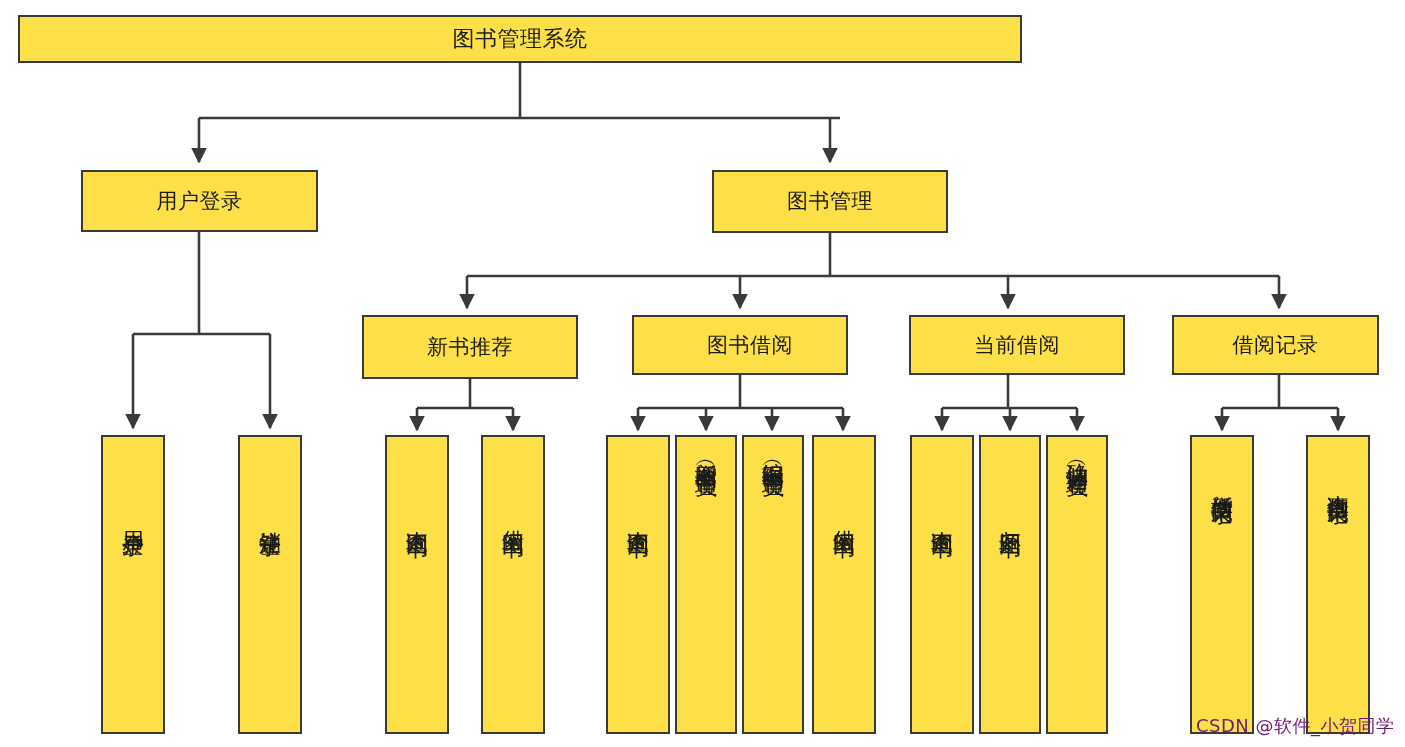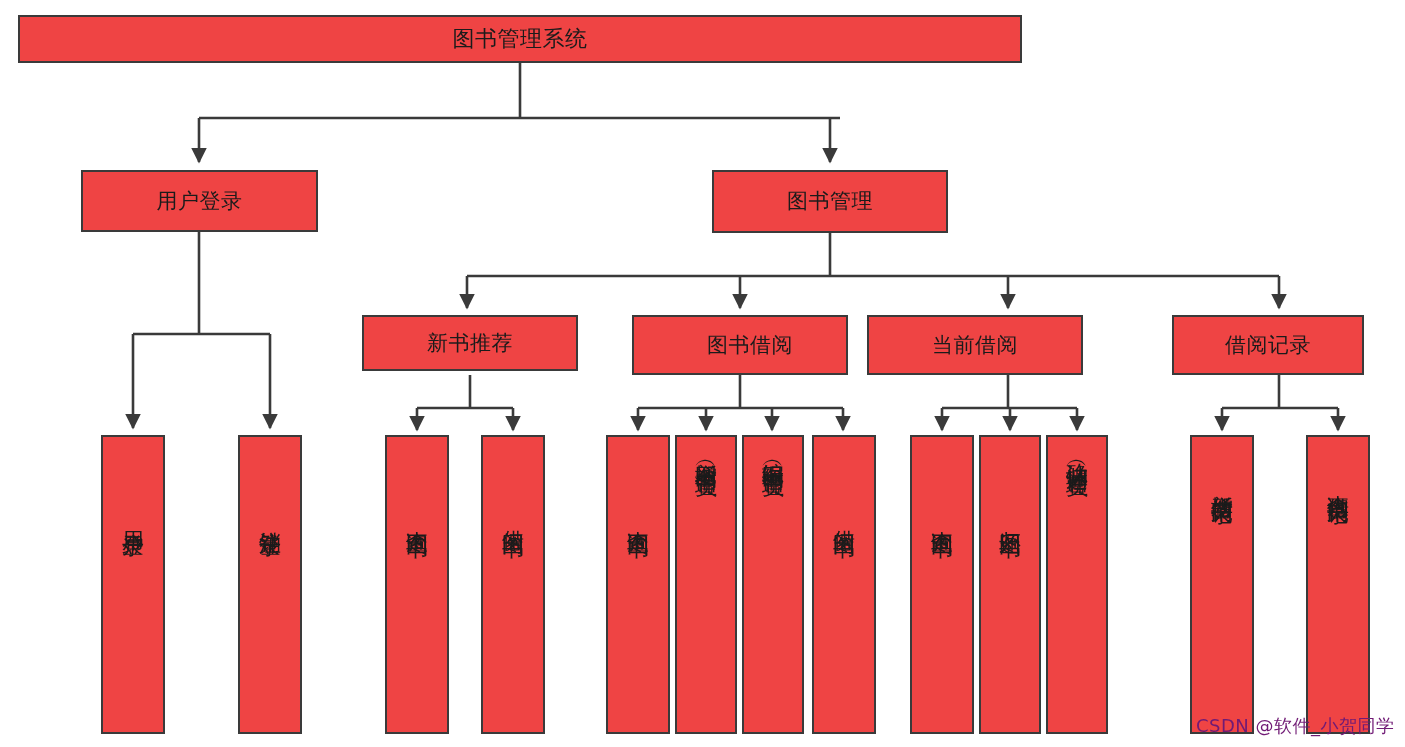--- a/index.html
+++ b/index.html
@@ -23,21 +23,21 @@
     left: 0;
     top: 0;
     width: 1405px;
     height: 747px;
     pointer-events: none;
   }
   .node {
     position: absolute;
     box-sizing: border-box;
     border: 2.5px solid #3a3a3a;
-    background: #ef4444;
+    background: #fde047;
     display: flex;
     align-items: center;
     justify-content: center;
     color: #1b1b1b;
   }
   .node .label {
     display: block;
     text-align: center;
     line-height: 1.18;
     letter-spacing: 0.5px;
@@ -132,30 +132,30 @@
     <span class="label">图书管理系统</span>
   </div>
 
   <div class="node horiz" style="left:81px; top:170px; width:237px; height:62px;">
     <span class="label">用户登录</span>
   </div>
   <div class="node horiz" style="left:712px; top:170px; width:236px; height:63px;">
     <span class="label">图书管理</span>
   </div>
 
-  <div class="node horiz" style="left:362px; top:315px; width:216px; height:56px;">
+  <div class="node horiz" style="left:362px; top:315px; width:216px; height:64px;">
     <span class="label">新书推荐</span>
   </div>
   <div class="node horiz" style="left:632px; top:315px; width:216px; height:60px;padding-left:20px;">
     <span class="label">图书借阅</span>
   </div>
-  <div class="node horiz" style="left:867px; top:315px; width:216px; height:60px;">
+  <div class="node horiz" style="left:909px; top:315px; width:216px; height:60px;">
     <span class="label">当前借阅</span>
   </div>
-  <div class="node horiz" style="left:1172px; top:315px; width:192px; height:60px;">
+  <div class="node horiz" style="left:1172px; top:315px; width:207px; height:60px;">
     <span class="label">借阅记录</span>
   </div>
 
   <div class="node vert" style="left:101px; top:435px; width:64px; height:299px; padding-top:76px;">
     <span class="label">用户登录</span>
   </div>
   <div class="node vert" style="left:238px; top:435px; width:64px; height:299px; padding-top:76px;">
     <span class="label">注销登录</span>
   </div>
 

